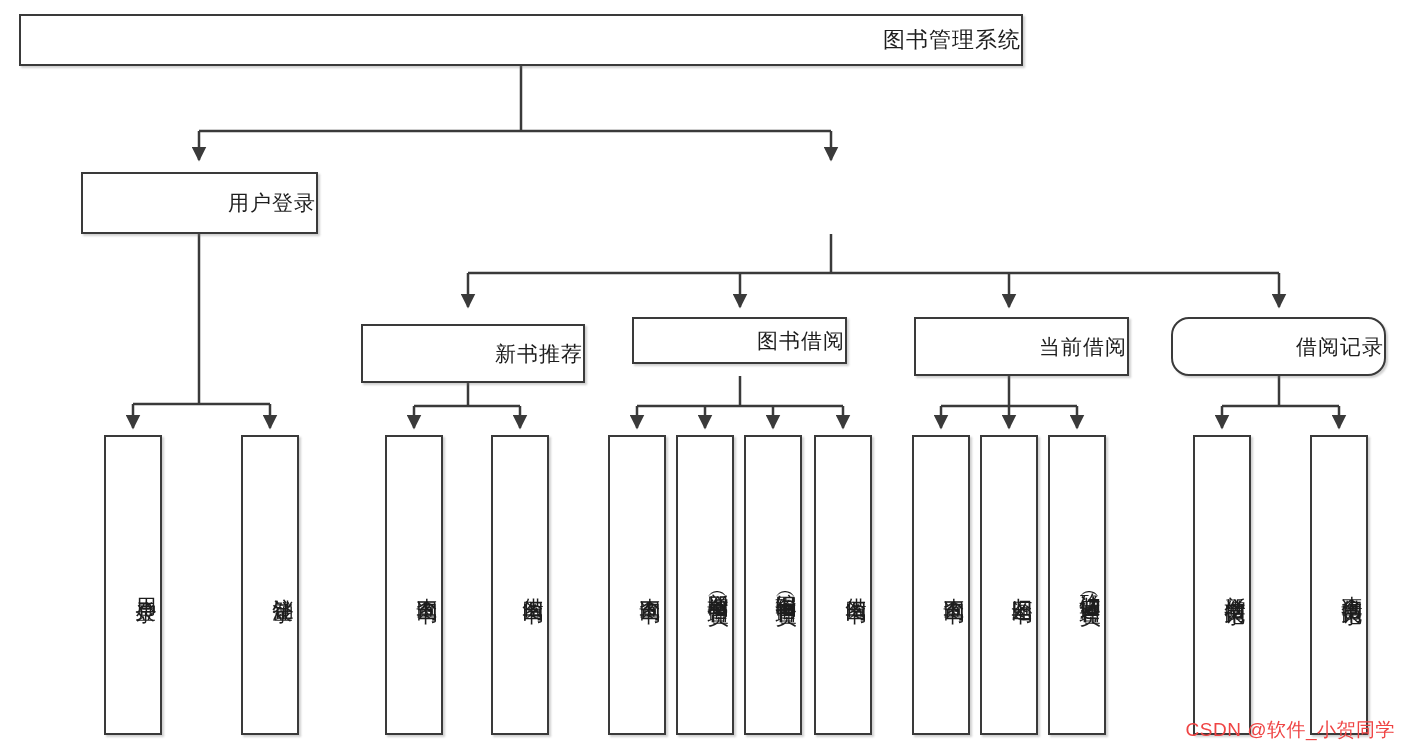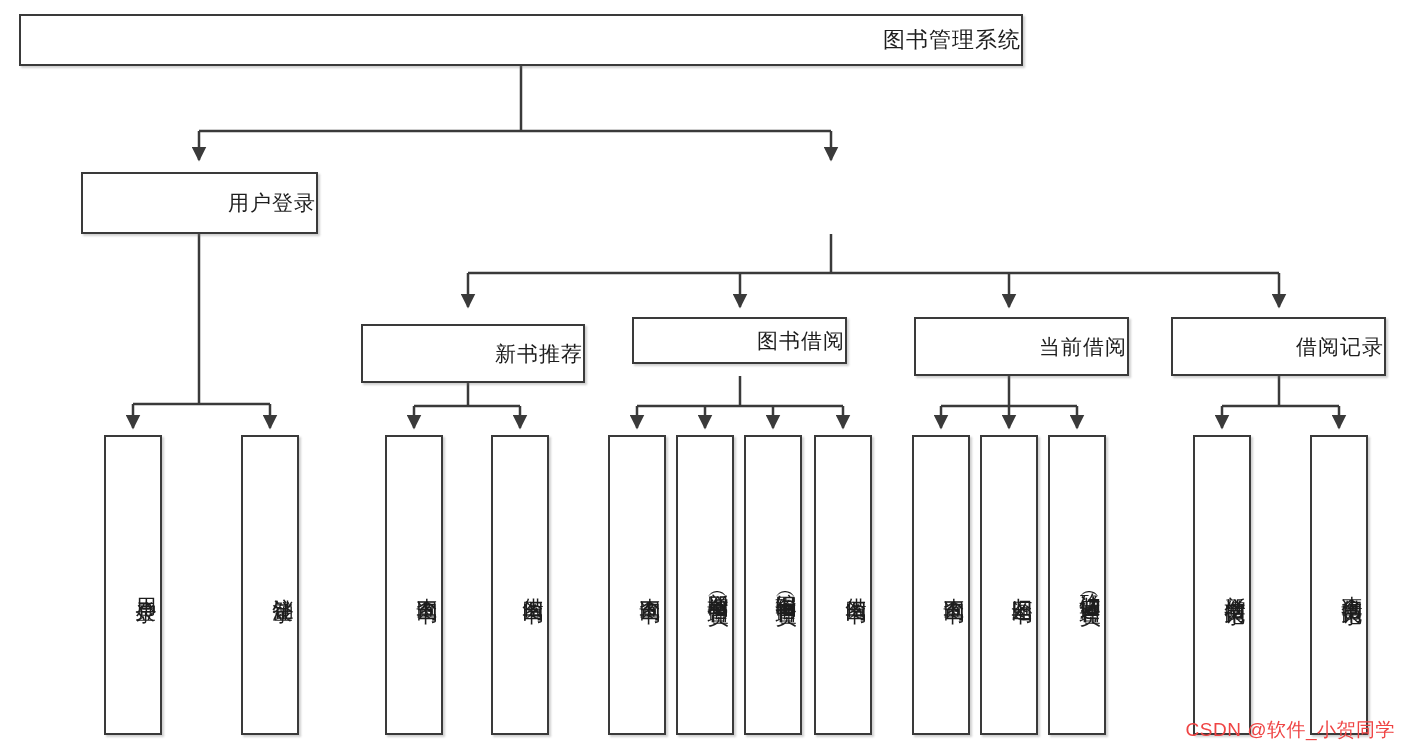--- a/index.html
+++ b/index.html
@@ -139,21 +139,21 @@
   </div>
 
   <div class="node horizontal" style="left:632px; top:317px; width:215px; height:47px;">
     <span>图书借阅</span>
   </div>
 
   <div class="node horizontal" style="left:902px; top:317px; width:215px; height:59px;margin-left:12px;">
     <span>当前借阅</span>
   </div>
 
-  <div class="node horizontal" style="left:1171px; top:317px; width:215px; height:59px;">
+  <div class="node horizontal" style="left:1171px; top:317px; width:215px; height:59px;border-radius:18px;">
     <span>借阅记录</span>
   </div>
 
   <div class="node vertical" style="left:104px; top:435px; width:58px; height:300px;">
     <span class="vlabel">用户登录</span>
   </div>
 
   <div class="node vertical" style="left:241px; top:435px; width:58px; height:300px;">
     <span class="vlabel">注销登录</span>
   </div>

